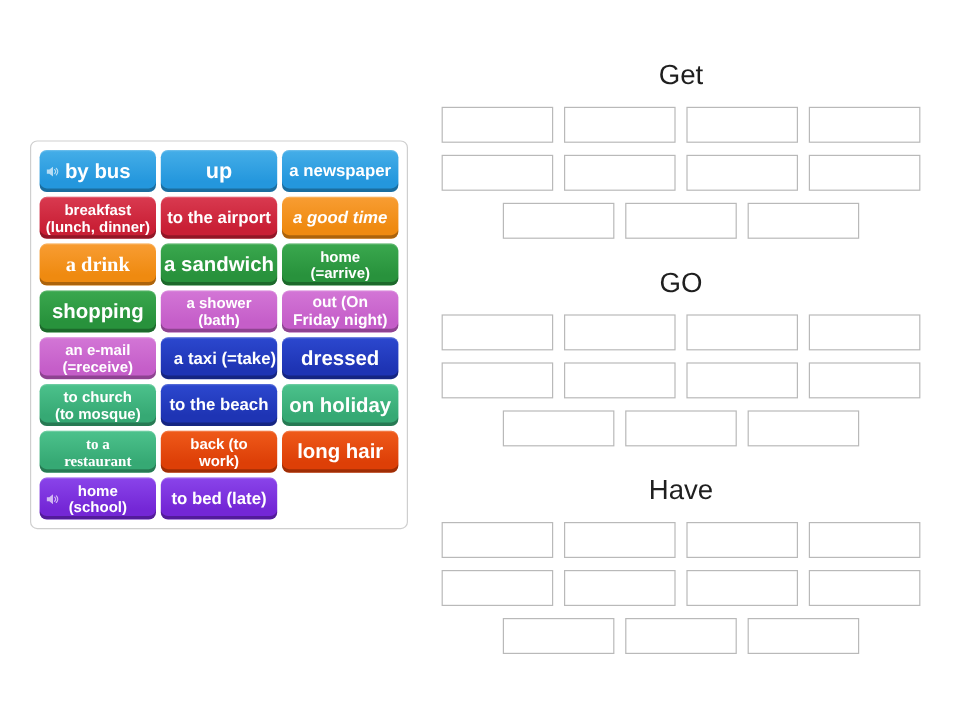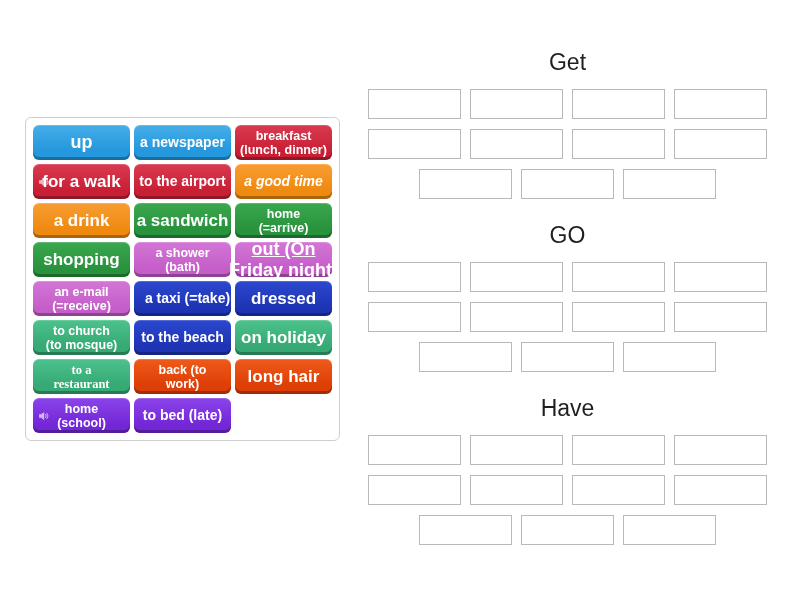--- a/index.html
+++ b/index.html
@@ -35,58 +35,58 @@
   }
   .slot-row{display:flex;justify-content:center;gap:9px;margin-bottom:10px}
   .slot-row:last-child{margin-bottom:0}
   .slot{width:91px;height:28px;border:1px solid #b9b9b9;background:#ffffff;box-sizing:content-box}
 </style>
 </head>
 <body>
 
 <div class="tiles-panel">
     <div class="tile" style="--light: #45aee8; --base: #2497dd;">
-      <div class="tile-text" style="font-size: 18px; text-align: right;">
-        <div>up</div>
-      </div>
-    </div>
-    <div class="tile" style="--light: #45aee8; --base: #2497dd;">
-      <div class="tile-text" style="font-size: 14px;">
-        <div>a newspaper</div>
-      </div>
-    </div>
-    <div class="tile" style="--light: #d93a50; --base: #c91f35;">
-      <div class="tile-text" style="font-size: 12.5px;">
-        <div>breakfast</div>
-        <div>(lunch, dinner)</div>
-      </div>
-    </div>
-    <div class="tile" style="--light: #d93a50; --base: #c91f35;">
       <span class="speaker">
         <svg viewBox="0 0 16 16" xmlns="http://www.w3.org/2000/svg">
           <path d="M1.5 5.5v5h3l4.5 3.5v-12L4.5 5.5h-3z" fill="#ffffff"></path>
           <path d="M11 5.5a3.6 3.6 0 0 1 0 5M13 4a6 6 0 0 1 0 8" stroke="#ffffff" stroke-width="1.4" fill="none" stroke-linecap="round"></path>
         </svg>
       </span>
       <div class="tile-text" style="font-size: 17px;">
-        <div>for a walk</div>
+        <div>by bus</div>
+      </div>
+    </div>
+    <div class="tile" style="--light: #45aee8; --base: #2497dd;">
+      <div class="tile-text" style="font-size: 18px; text-align: right;">
+        <div>up</div>
+      </div>
+    </div>
+    <div class="tile" style="--light: #45aee8; --base: #2497dd;">
+      <div class="tile-text" style="font-size: 14px;">
+        <div>a newspaper</div>
+      </div>
+    </div>
+    <div class="tile" style="--light: #d93a50; --base: #c91f35;">
+      <div class="tile-text" style="font-size: 12.5px;">
+        <div>breakfast</div>
+        <div>(lunch, dinner)</div>
       </div>
     </div>
     <div class="tile" style="--light: #d93a50; --base: #c91f35;">
       <div class="tile-text" style="font-size: 14px;">
         <div>to the airport</div>
       </div>
     </div>
     <div class="tile" style="--light: #f89d33; --base: #ef8a10;">
       <div class="tile-text" style="font-size: 14px; font-style: italic;">
         <div>a good time</div>
       </div>
     </div>
     <div class="tile" style="--light: #f89d33; --base: #ef8a10;">
-      <div class="tile-text" style="font-size: 17px;">
+      <div class="tile-text" style="font-size: 17px; font-family: Liberation Serif, serif;">
         <div>a drink</div>
       </div>
     </div>
     <div class="tile" style="--light: #3aa84e; --base: #28923c;">
       <div class="tile-text" style="font-size: 17px;">
         <div>a sandwich</div>
       </div>
     </div>
     <div class="tile" style="--light: #3aa84e; --base: #28923c;">
       <div class="tile-text" style="font-size: 12.5px;">
@@ -99,21 +99,21 @@
         <div>shopping</div>
       </div>
     </div>
     <div class="tile" style="--light: #d376d6; --base: #c55ec9;">
       <div class="tile-text" style="font-size: 12.5px;">
         <div>a shower</div>
         <div>(bath)</div>
       </div>
     </div>
     <div class="tile" style="--light: #d376d6; --base: #c55ec9;">
-      <div class="tile-text" style="font-size: 18px; text-decoration: underline;">
+      <div class="tile-text" style="font-size: 13px;">
         <div>out (On</div>
         <div>Friday night)</div>
       </div>
     </div>
     <div class="tile" style="--light: #d376d6; --base: #c55ec9;">
       <div class="tile-text" style="font-size: 12.5px;">
         <div>an e-mail</div>
         <div>(=receive)</div>
       </div>
     </div>

